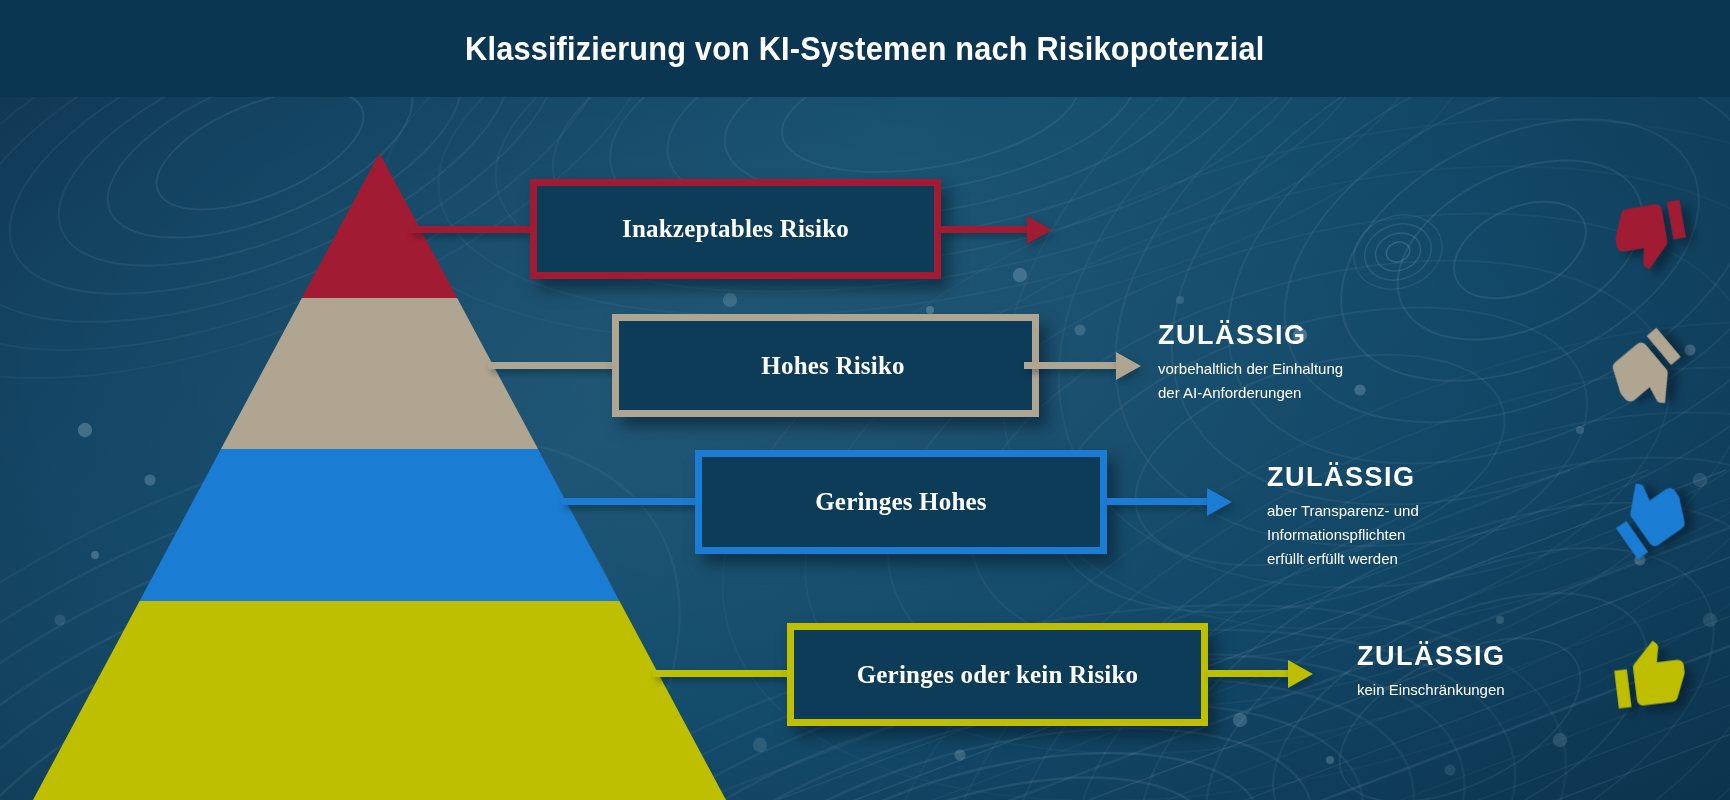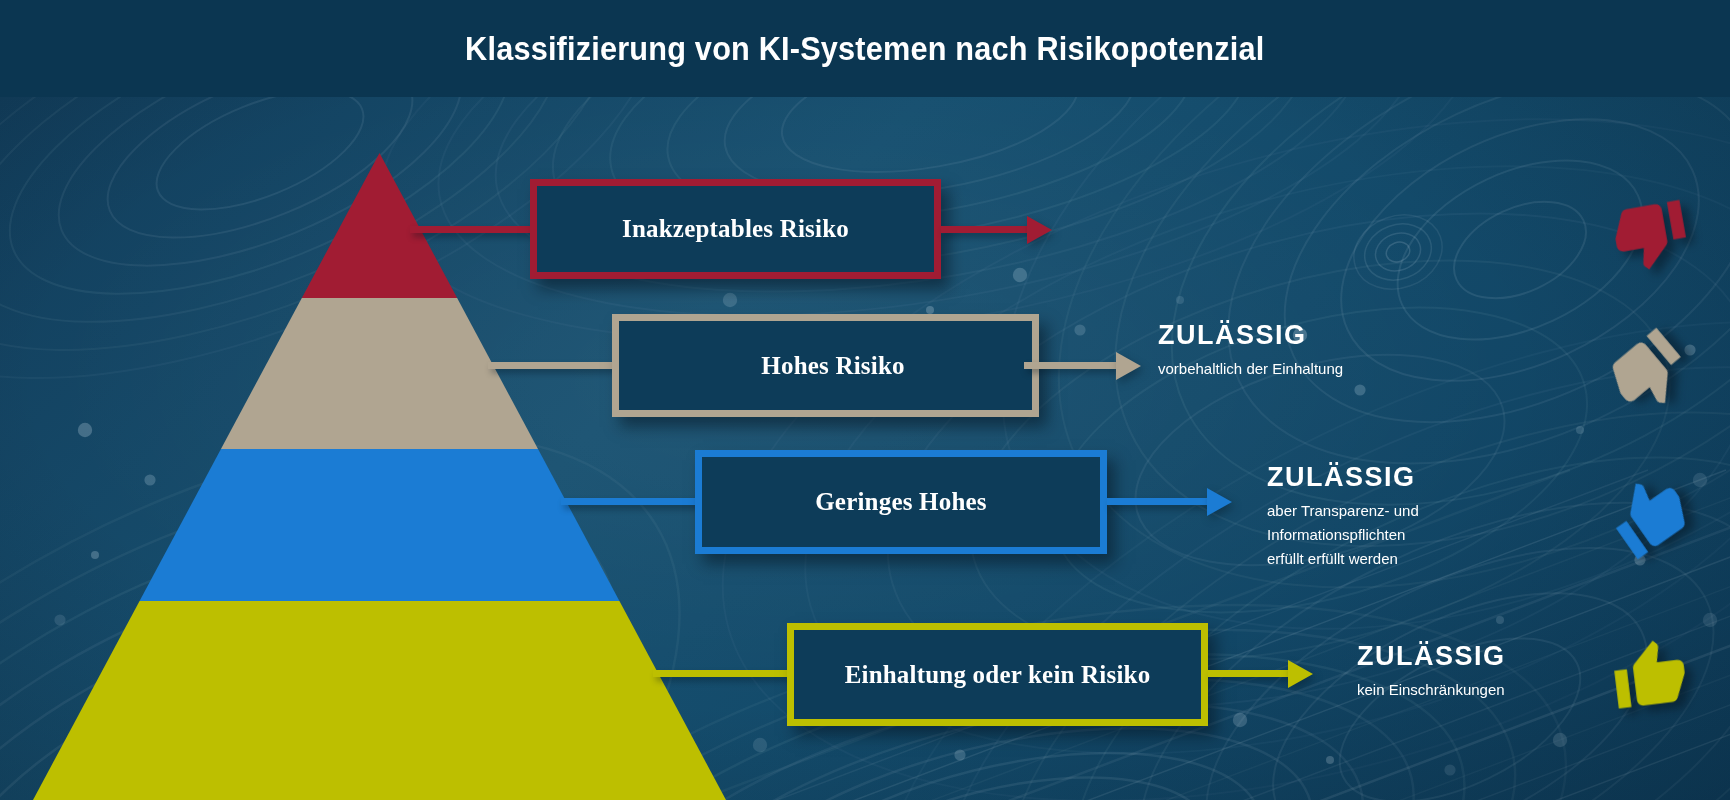--- a/index.html
+++ b/index.html
@@ -195,39 +195,40 @@
   <div class="abs riskbox" style="left: 530px; top: 179px; width: 397px; height: 86px; border-color: rgb(161, 28, 51); background: rgb(13, 60, 89);">
     <span>Inakzeptables Risiko</span>
   </div>
   <div class="abs riskbox" style="left: 612px; top: 314px; width: 398px; height: 89px; border-color: rgb(176, 165, 145); background: rgb(13, 60, 89); padding-left: 15px;">
     <span>Hohes Risiko</span>
   </div>
   <div class="abs riskbox" style="left: 695px; top: 450px; width: 398px; height: 90px; border-color: rgb(27, 124, 212); background: rgb(13, 60, 89);">
     <span>Geringes Hohes</span>
   </div>
   <div class="abs riskbox" style="left: 787px; top: 623px; width: 407px; height: 89px; border-color: rgb(189, 191, 0); background: rgb(13, 60, 89);">
-    <span>Einhaltung oder kein Risiko</span>
+    <span>Geringes oder kein Risiko</span>
   </div>
 
   <div class="abs shaft" style="left: 941px; top: 226px; width: 87px; background: rgb(161, 28, 51);"></div>
   <div class="abs ahead" style="left: 1027px; top: 216px; border-left-color: rgb(161, 28, 51);"></div>
 
   <div class="abs shaft" style="left: 1024px; top: 362px; width: 93px; background: rgb(176, 165, 145);"></div>
   <div class="abs ahead" style="left: 1116px; top: 352px; border-left-color: rgb(176, 165, 145);"></div>
 
   <div class="abs shaft" style="left: 1107px; top: 498px; width: 101px; background: rgb(27, 124, 212);"></div>
   <div class="abs ahead" style="left: 1207px; top: 488px; border-left-color: rgb(27, 124, 212);"></div>
 
   <div class="abs shaft" style="left: 1208px; top: 670px; width: 81px; background: rgb(189, 191, 0);"></div>
   <div class="abs ahead" style="left: 1288px; top: 660px; border-left-color: rgb(189, 191, 0);"></div>
 
 
   <div class="abs statusblock" style="left:1158px;top:320px;">
     <div class="status">ZULÄSSIG</div>
     <div class="detail">vorbehaltlich der Einhaltung</div>
+    <div class="detail">der AI-Anforderungen</div>
   </div>
 
   <div class="abs statusblock" style="left:1267px;top:462px;">
     <div class="status">ZULÄSSIG</div>
     <div class="detail">aber Transparenz- und</div>
     <div class="detail">Informationspflichten</div>
     <div class="detail">erfüllt erfüllt werden</div>
   </div>
 
   <div class="abs statusblock" style="left:1357px;top:641px;">

